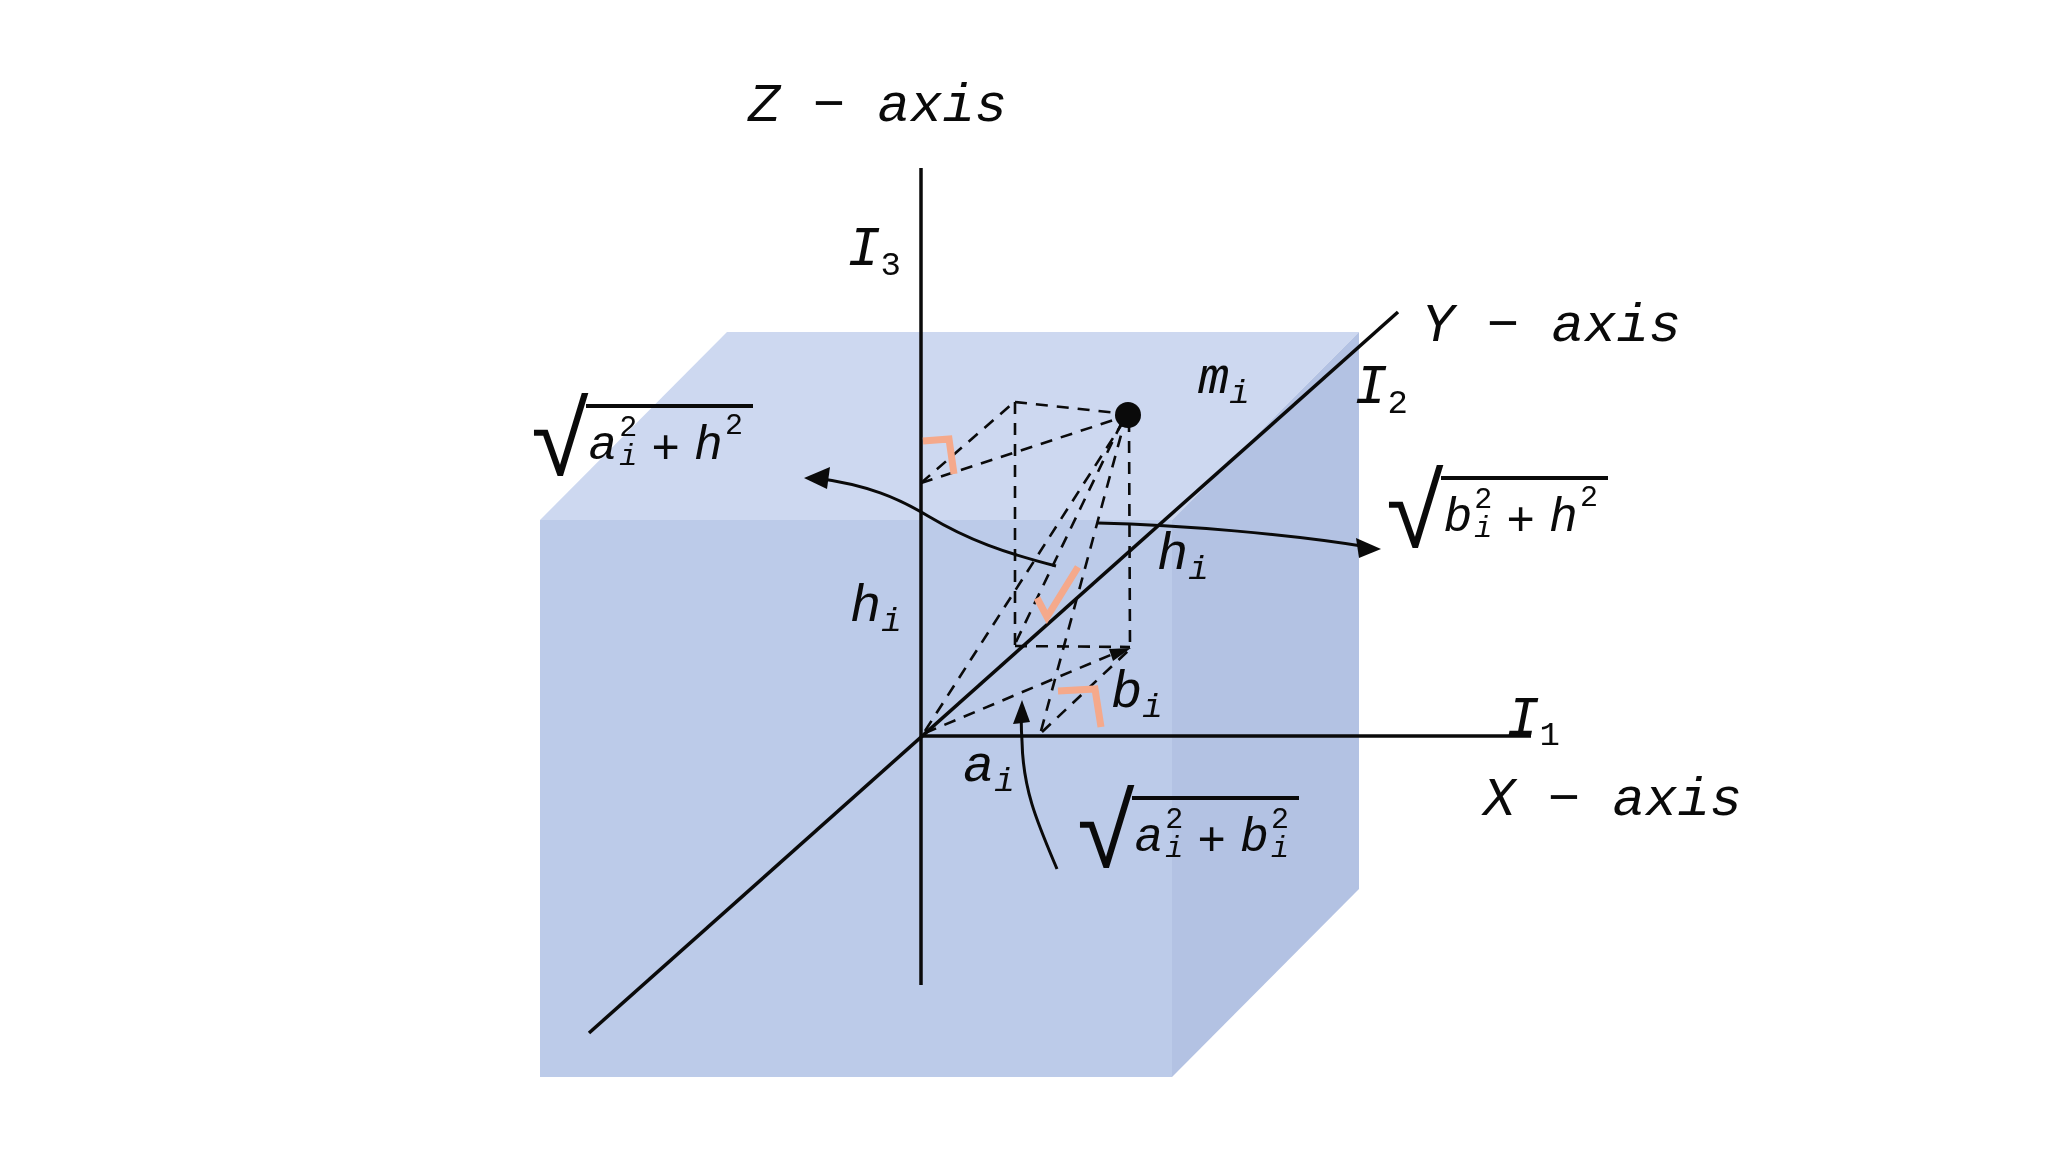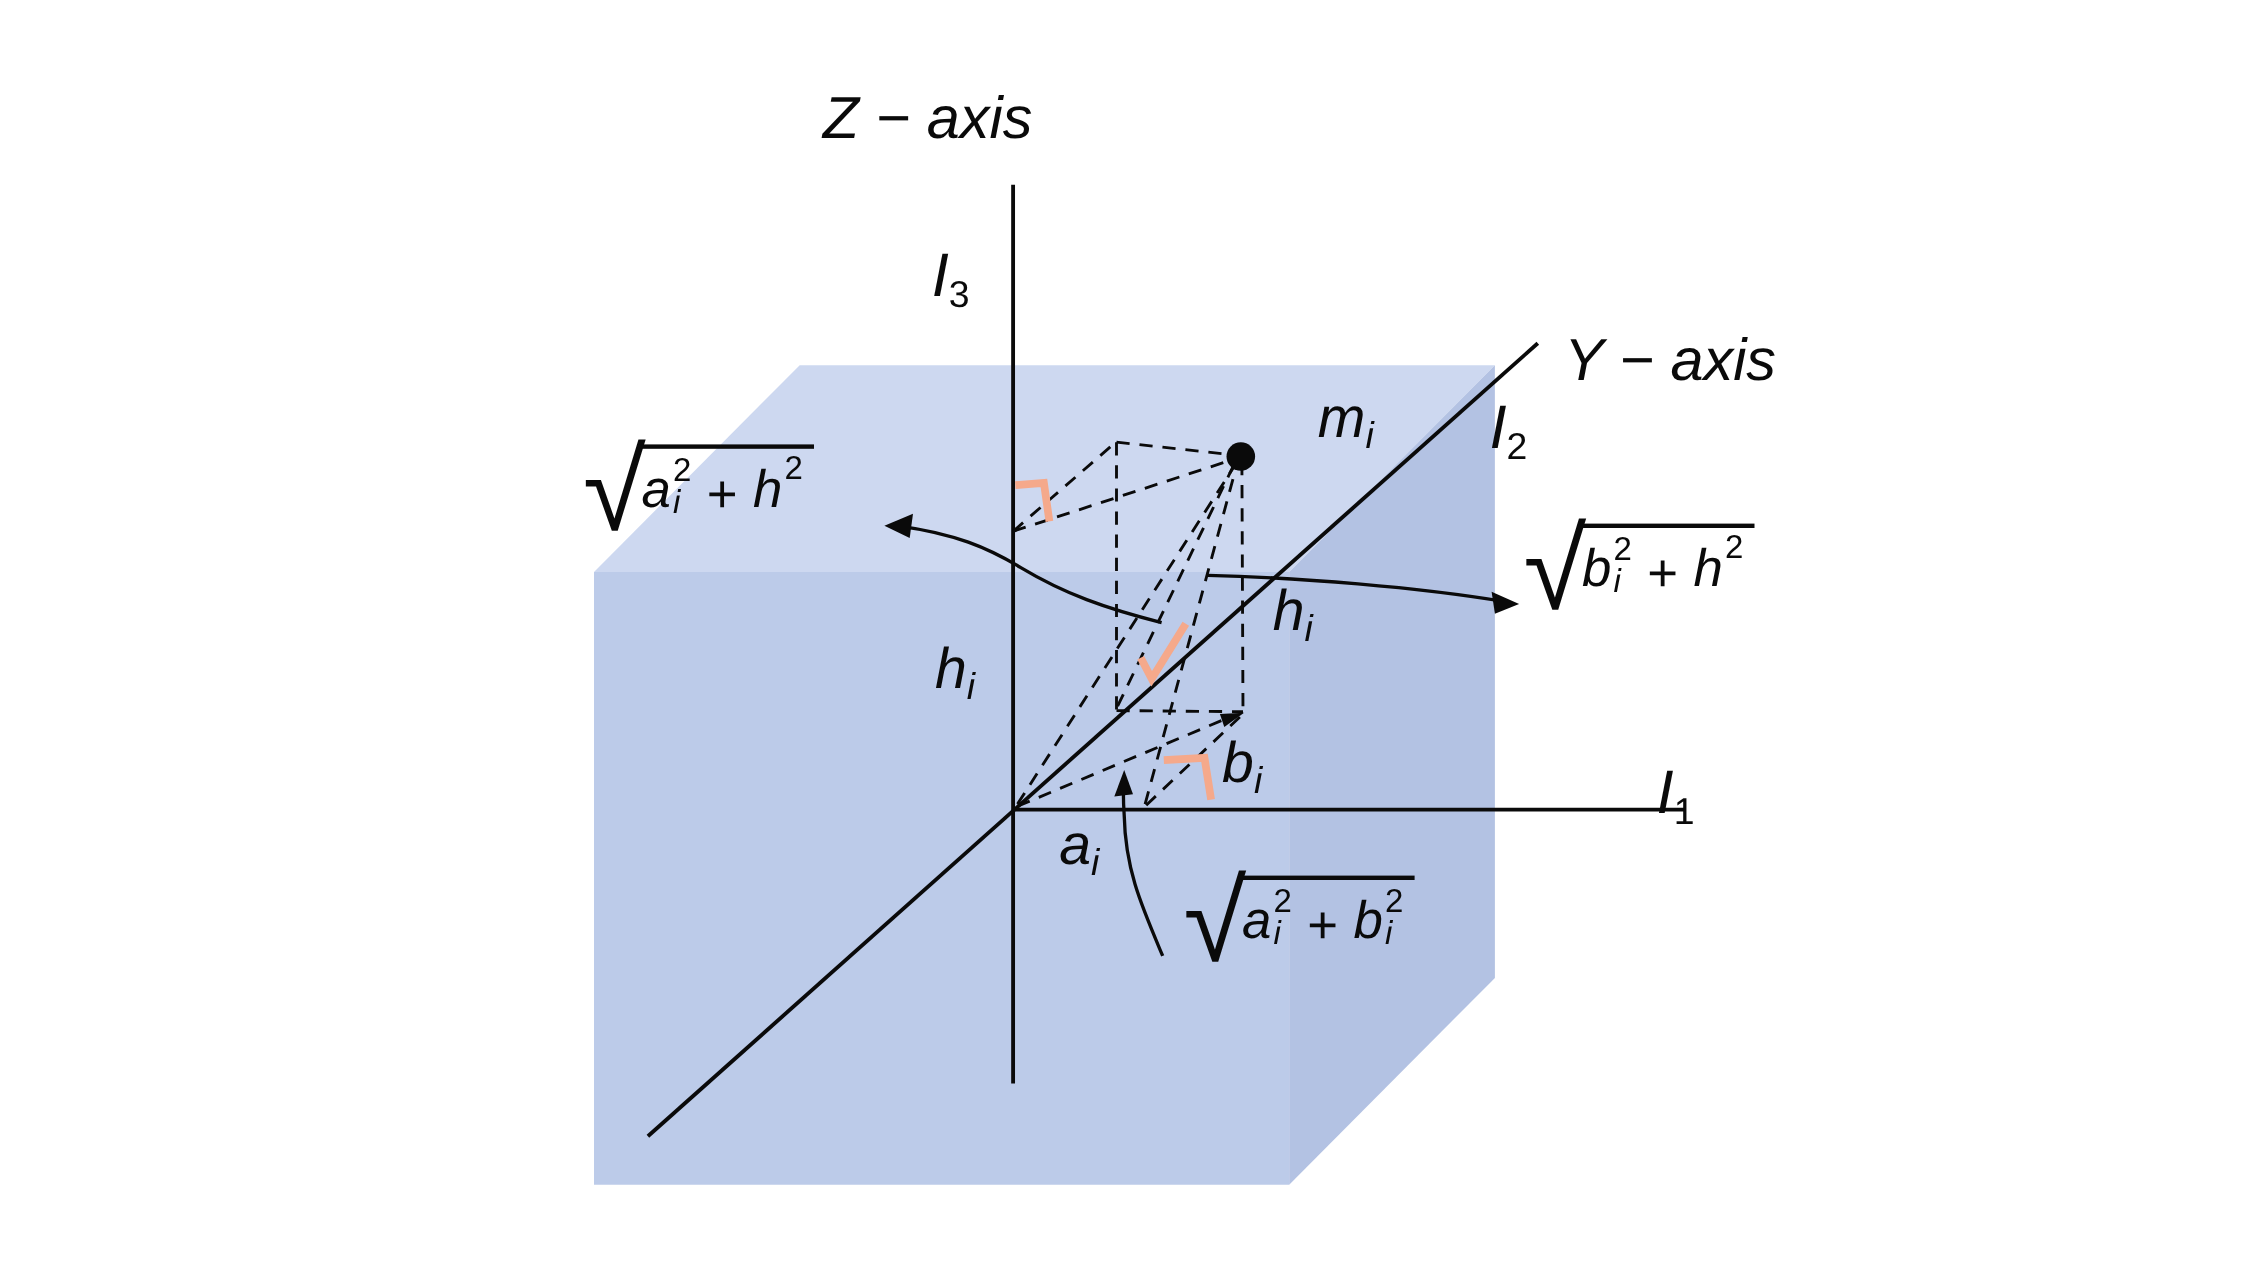--- a/index.html
+++ b/index.html
@@ -1,20 +1,20 @@
 <!DOCTYPE html>
 <html><head>
 <meta charset="utf-8">
 <style>
   html,body{margin:0;padding:0;background:#ffffff;}
   #canvas{
     position:relative;
     width:2048px;height:1152px;
     background:#ffffff;
-    font-family:Liberation Sans, sans-serif;
+    font-family:Liberation Mono, monospace;
     color:#0a0a0a;
     overflow:hidden;
   }
   #scene{position:absolute;left:0;top:0;width:2048px;height:1152px;}
   .lbl{
     position:absolute;
     font-style:italic;
     font-size:52px;
     line-height:1;
     white-space:nowrap;
@@ -108,20 +108,23 @@
 
     <circle cx="1128" cy="415" r="13" fill="#0a0a0a"></circle>
   </svg>
 
   <div class="lbl axis-lbl" style="left:748px;top:80px;">
     <span>Z − axis</span>
   </div>
   <div class="lbl axis-lbl" style="left:1422px;top:300px;">
     <span>Y − axis</span>
   </div>
+  <div class="lbl axis-lbl" style="left:1483px;top:774px;">
+    <span>X − axis</span>
+  </div>
 
   <div class="lbl inertia-lbl" style="left:847px;top:222px;">
     <span>I</span><span class="sud">3</span>
   </div>
   <div class="lbl inertia-lbl" style="left:1354px;top:360px;text-align:center;">
     <span>I</span><span class="sud">2</span>
   </div>
   <div class="lbl inertia-lbl" style="left:1506px;top:644px;margin-top:48px;">
     <span>I</span><span class="sud">1</span>
   </div>

